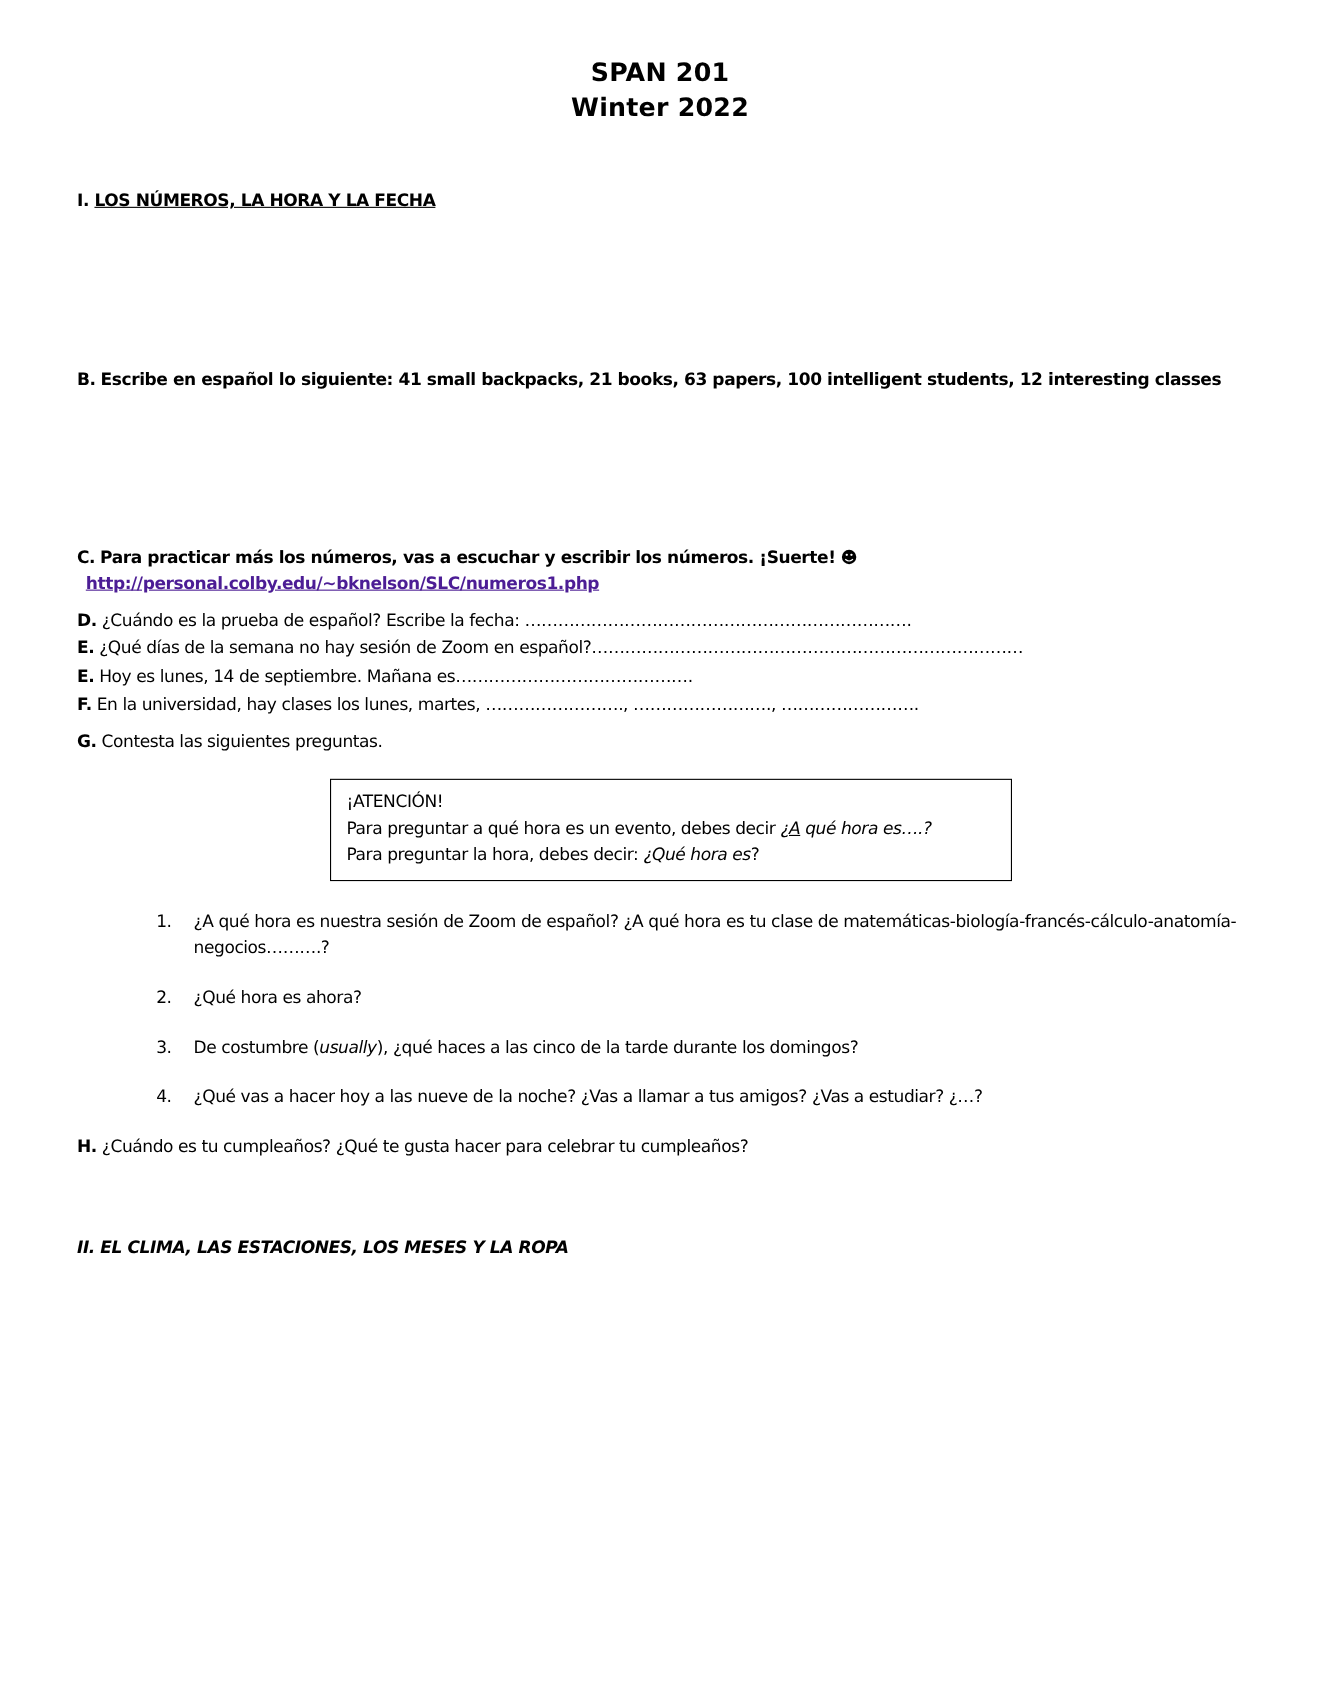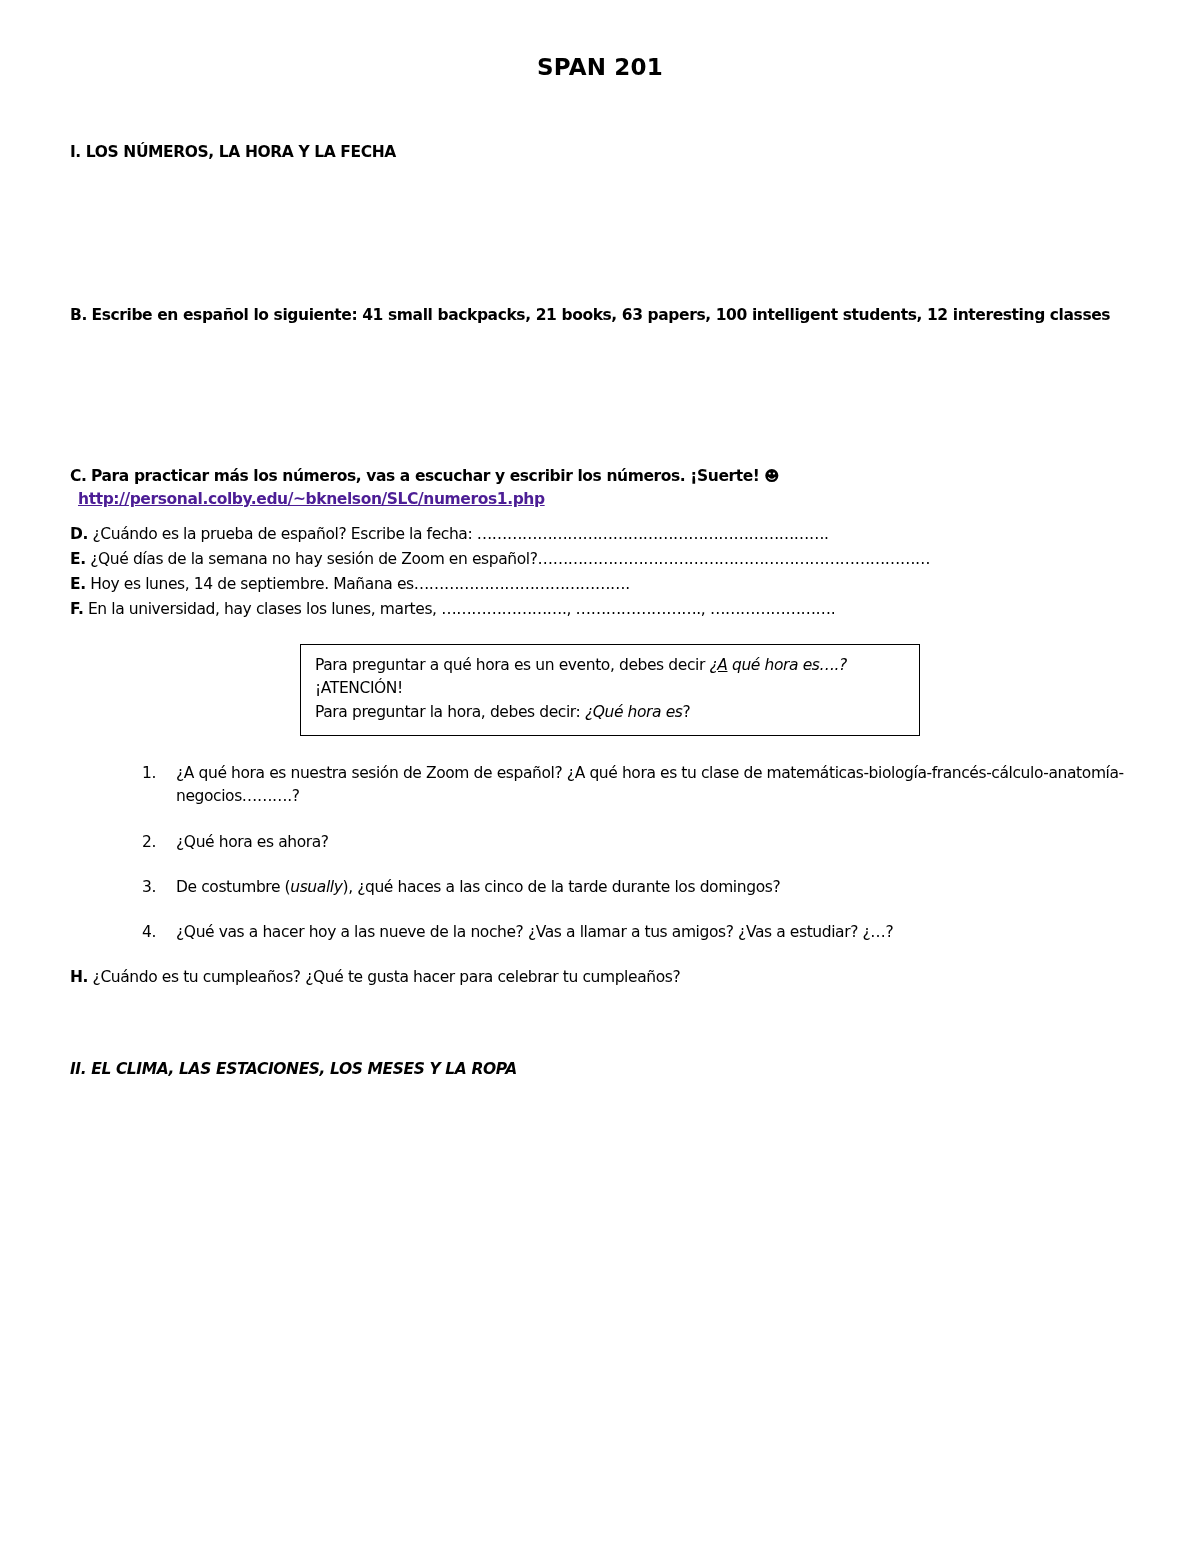--- a/index.html
+++ b/index.html
@@ -32,20 +32,21 @@
     font-family: "DejaVu Sans", sans-serif;
     font-size: 15.5px;
     line-height: 1.5;
     letter-spacing: -0.4px;
   }
   .section-head {
     margin-top: 58px;
     font-weight: bold;
   }
   .section-head .u {
+    text-decoration: underline;
     text-align: center;
   }
   .item {
     margin-top: 2px;
   }
   .b {
     font-weight: bold;
   }
   .spacer-lg { height: 138px; }
   .spacer-md { height: 136px; }
@@ -98,20 +99,21 @@
   .emoji { font-size: 15px; }
 </style>
 </head>
 <body>
 
 <div class="page">
   <div class="content">
 
     <div class="title-block">
       <div>SPAN 201</div>
+      <div>Winter 2022</div>
     </div>
 
     <div class="body-text">
 
       <div class="section-head">
         <span>I.</span>
         <span class="u">LOS NÚMEROS, LA HORA Y LA FECHA</span>
       </div>
 
 
@@ -147,27 +149,31 @@
       <div class="item">
         <span class="b">E.</span>
         <span>Hoy es lunes, 14 de septiembre.  Mañana es…………………………………….</span>
       </div>
 
       <div class="item">
         <span class="b">F.</span>
         <span>En la universidad, hay clases los lunes, martes, ……………………., ……………………., …………………….</span>
       </div>
 
+      <div class="gap-18">
+        <span class="b">G.</span>
+        <span>Contesta las siguientes preguntas.</span>
+      </div>
 
       <div class="attention-wrap">
         <div class="attention-box">
+          <div>¡ATENCIÓN!</div>
           <div>
             <span>Para preguntar a qué hora es un evento, debes decir </span><span class="it ul">¿A</span><span class="it"> qué hora es….?</span>
           </div>
-          <div>¡ATENCIÓN!</div>
           <div>
             <span>Para preguntar la hora, debes decir: </span><span class="it">¿Qué hora es</span><span>?</span>
           </div>
         </div>
       </div>
 
       <ol class="qlist">
         <li>
           <span>¿A qué hora es nuestra sesión de Zoom de español?  ¿A qué hora es tu clase de matemáticas-biología-francés-cálculo-anatomía-negocios……….?</span>
         </li>

